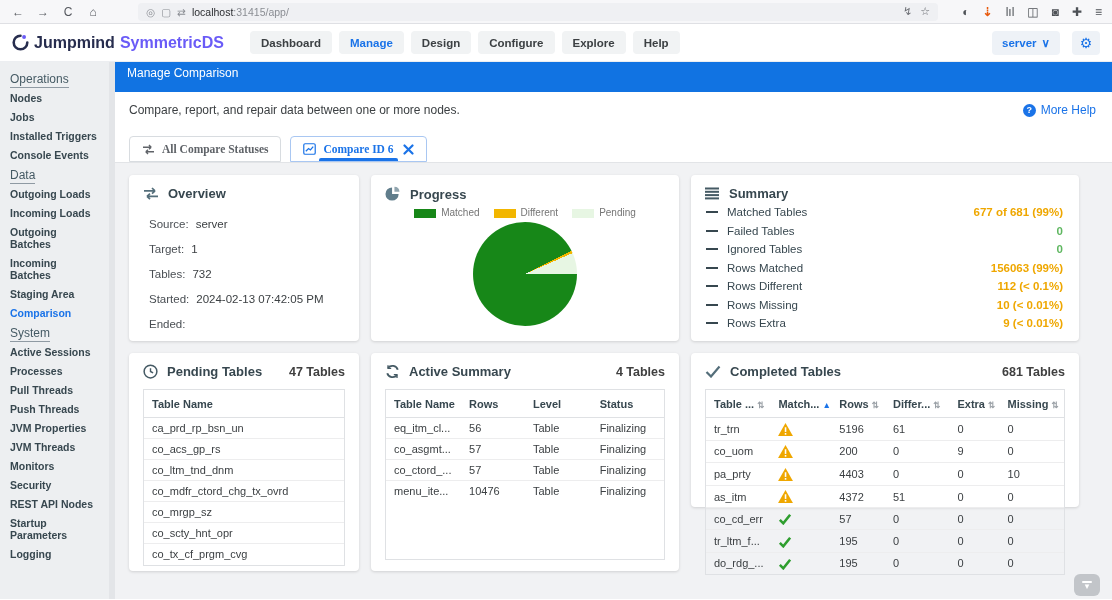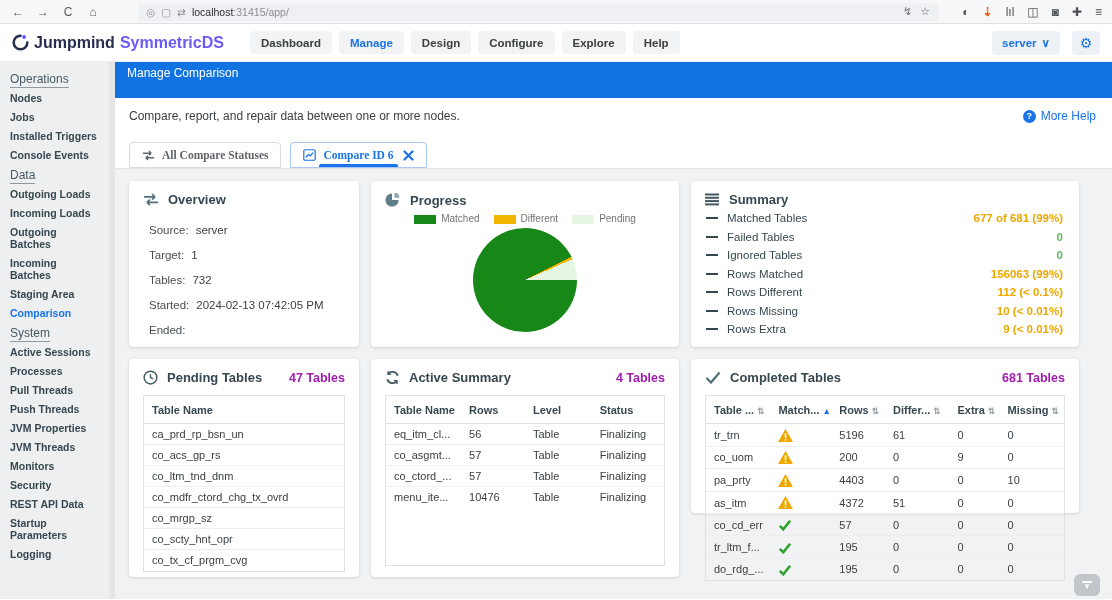--- a/index.html
+++ b/index.html
@@ -36,21 +36,21 @@
 
   
   .app-body { display:flex; height:537px;border-radius:7px; }
   .sidebar { width:115px; background:#edeff1; border-right:6px solid #e3e5e8; padding-top:6px; flex:none; }
   .side-section-title { padding:4px 10px 2px; font-size:12px; color:#455a64; }
   .side-section-title span { border-bottom:1px solid #8f9aa3; padding-bottom:1px; cursor:pointer; }
   .side-item { padding:4px 10px 3px; font-size:10.5px; font-weight:bold; color:#37474f; cursor:pointer; }
   .side-item.active { color:#1a73e8; }
 
   .main { flex:1; display:flex; flex-direction:column; min-width:0; }
-  .blue-bar { height:36px; background:#1173e2; color:#fff; font-size:12px;
+  .blue-bar { height:30px; background:#1173e2; color:#fff; font-size:12px;
     line-height:22px; padding-left:12px; }
   .desc-row { height:36px; background:#fff; display:flex; align-items:center; padding:0 16px 0 14px; }
   .page-desc { font-size:12px; color:#3c4043; }
   .more-help { margin-left:auto; display:flex; align-items:center; gap:5px;
     color:#1a73e8; font-size:12px; cursor:pointer; }
   .q-circle { width:13px; height:13px; border-radius:50%; background:#1a73e8; color:#fff;
     font-size:9px; font-weight:bold; display:flex; align-items:center; justify-content:center; }
 
   .tabs-row { background:#fff; padding:8px 0 0 14px; border-bottom:1px solid #e2e4e7;
     display:flex; gap:9px; align-items:flex-end;font-family:Liberation Serif, serif; }
@@ -60,21 +60,21 @@
   .tab.active { border-color:#a9c7f2; color:#1a73e8; }
   .tab.active .tab-underline { position:absolute; bottom:0; left:28px; right:28px; height:3px;
     background:#1a73e8; border-radius:2px 2px 0 0; }
   .tab-close { margin-left:2px; display:flex; cursor:pointer; }
 
   .content { flex:1; background:#f1f2f4; padding:12px 0 0 14px; }
   .cards-row { display:flex; gap:12px; margin-bottom:12px; }
   .card { background:#fff; border-radius:4px; box-shadow:0 1px 3px rgba(0,0,0,.14); }
   .card-hd { display:flex; align-items:center; gap:9px; padding:11px 14px 4px; }
   .card-title { font-size:13px; font-weight:bold; color:#37474f; }
-  .card-badge { margin-left:auto; font-size:12.5px; font-weight:bold; color:#a21caf; }
+  .card-badge { margin-left:auto; font-size:12.5px; font-weight:bold; color:#404040; }
 
   
   .card-overview { width:230px; height:166px; }
   .ov-fields { padding:6px 14px 0 20px; }
   .ov-row { height:25px; display:flex; align-items:center; font-size:11.5px; color:#4a4f54; }
   .ov-val { margin-left:7px; color:#3c4043; }
 
   
   .card-progress { width:308px; height:166px; }
   .legend { display:flex; justify-content:center; gap:14px; margin-top:1px; }
@@ -191,21 +191,21 @@
     <div class="side-item active">Comparison</div>
     <div class="side-section-title"><span>System</span></div>
     <div class="side-item">Active Sessions</div>
     <div class="side-item">Processes</div>
     <div class="side-item">Pull Threads</div>
     <div class="side-item">Push Threads</div>
     <div class="side-item">JVM Properties</div>
     <div class="side-item">JVM Threads</div>
     <div class="side-item">Monitors</div>
     <div class="side-item">Security</div>
-    <div class="side-item">REST API Data</div>
+    <div class="side-item">REST API Nodes</div>
     <div class="side-item">Startup Parameters</div>
     <div class="side-item">Logging</div>
   </div>
 
   <div class="main">
     <div class="blue-bar">Manage Comparison</div>
     <div class="desc-row">
       <span class="page-desc">Compare, report, and repair data between one or more nodes.</span>
       <span class="more-help">
         <span class="q-circle">?</span>

